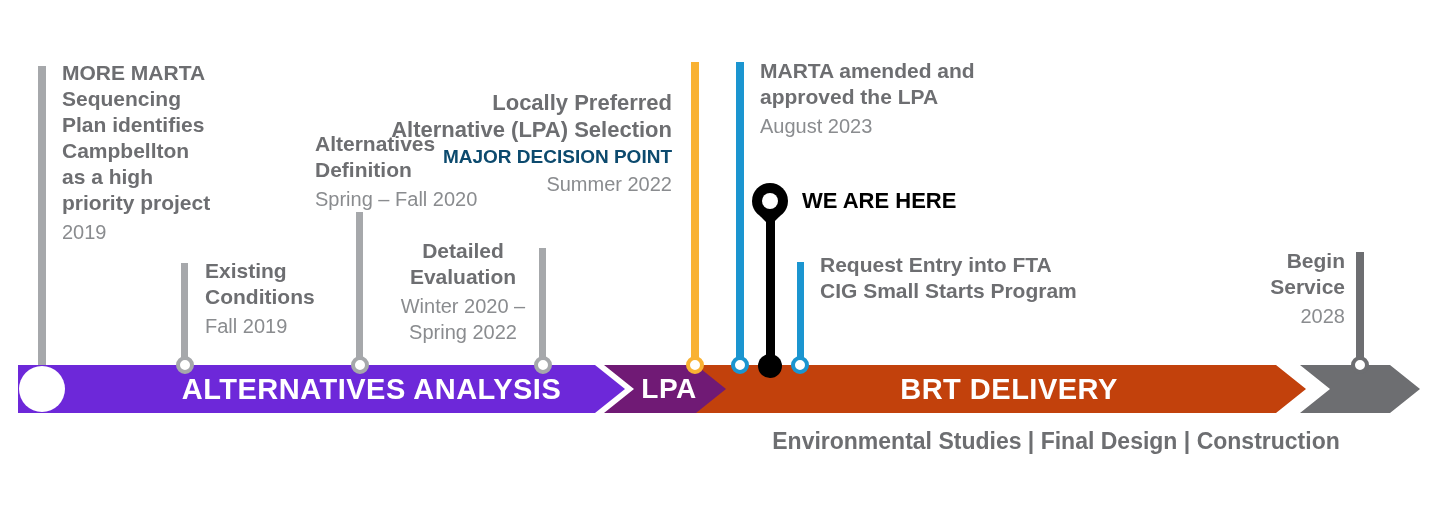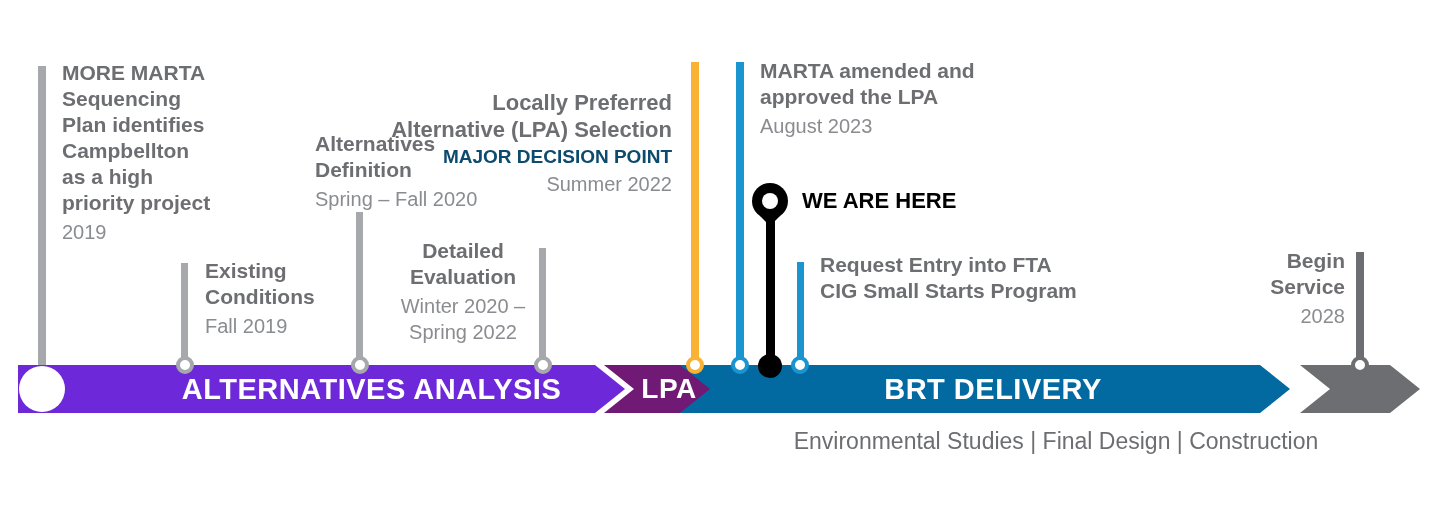--- a/index.html
+++ b/index.html
@@ -27,21 +27,21 @@
   }
   .callout .badge {
     color:#0c4a6e; font-weight:bold; font-size:19px; line-height:23px; margin-top:2px;
   }
   .align-right { text-align:right; }
   .align-center { text-align:center; }
   .we-are-here {
     position:absolute; color:#000000; font-weight:bold; font-size:22px; white-space:nowrap;
   }
   .sublabel {
-    position:absolute; color:#6d6e71; font-weight:normal; font-size:23px;
+    position:absolute; color:#6d6e71; font-weight:bold; font-size:23px;
     text-align:center; white-space:nowrap;
   }
   .pin-part { position:absolute; background:#000000; }
 </style>
 </head>
 <body>
 
 <div class="canvas">
 
   <div class="stem" style="left:38px;top:66px;width:8px;height:320px;background:#a6a8ab;"></div>
@@ -55,21 +55,21 @@
   <div class="stem" style="left:1356px;top:252px;width:8px;height:115px;background:#6d6e71;"></div>
 
   <div class="arrow" style="left:18px;width:607px;background:#6d28d9;clip-path:polygon(0 0, 577px 0, 607px 50%, 577px 100%, 0 100%);padding-left:100px;box-sizing:border-box;">
     <span class="phase-label" style="font-size:29px;">ALTERNATIVES ANALYSIS</span>
   </div>
 
   <div class="arrow" style="left:604px;width:130px;background:#701a75;clip-path:polygon(0 0, 100px 0, 130px 50%, 100px 100%, 0 100%, 30px 50%);">
     <span class="phase-label" style="font-size:28px;">LPA</span>
   </div>
 
-  <div class="arrow" style="left:680px;width:610px;background:#0369a1;clip-path:polygon(0 0, 580px 0, 610px 50%, 580px 100%, 0 100%, 30px 50%);padding-left:16px;box-sizing:border-box;">
+  <div class="arrow" style="left:696px;width:610px;background:#c2410c;clip-path:polygon(0 0, 580px 0, 610px 50%, 580px 100%, 0 100%, 30px 50%);padding-left:16px;box-sizing:border-box;">
     <span class="phase-label" style="font-size:29px;">BRT DELIVERY</span>
   </div>
 
   <div class="arrow" style="left:1300px;width:120px;background:#6d6e71;clip-path:polygon(0 0, 90px 0, 120px 50%, 90px 100%, 0 100%, 30px 50%);"></div>
 
   <div class="dot" style="left:19px;top:366px;width:46px;height:46px;"></div>
   <div class="dot" style="left:176px;top:356px;width:18px;height:18px;border:4px solid #a6a8ab;"></div>
   <div class="dot" style="left:351px;top:356px;width:18px;height:18px;border:4px solid #a6a8ab;"></div>
   <div class="dot" style="left:534px;top:356px;width:18px;height:18px;border:4px solid #a6a8ab;"></div>
   <div class="dot" style="left:686px;top:356px;width:18px;height:18px;border:4px solid #f9b233;"></div>

